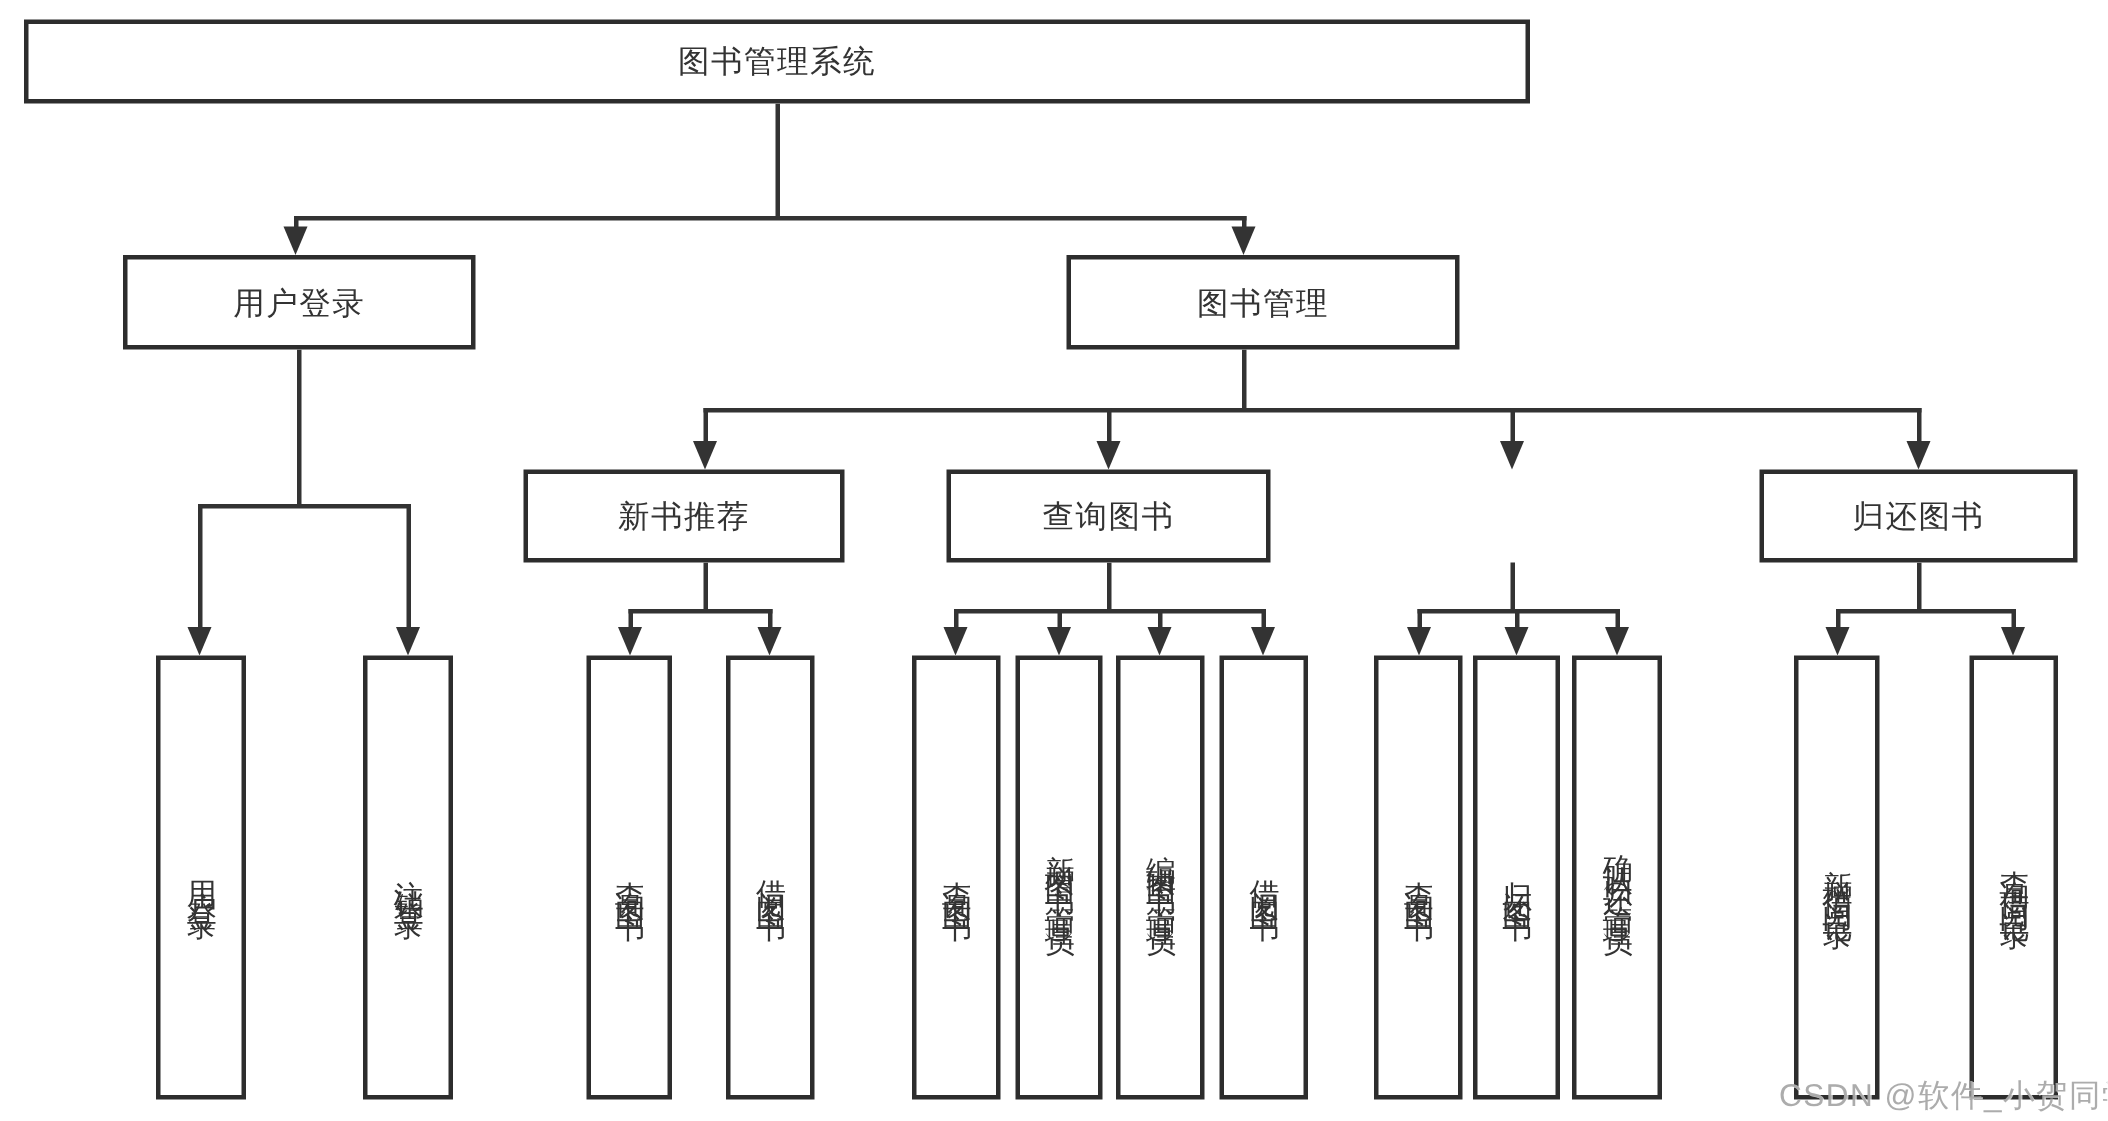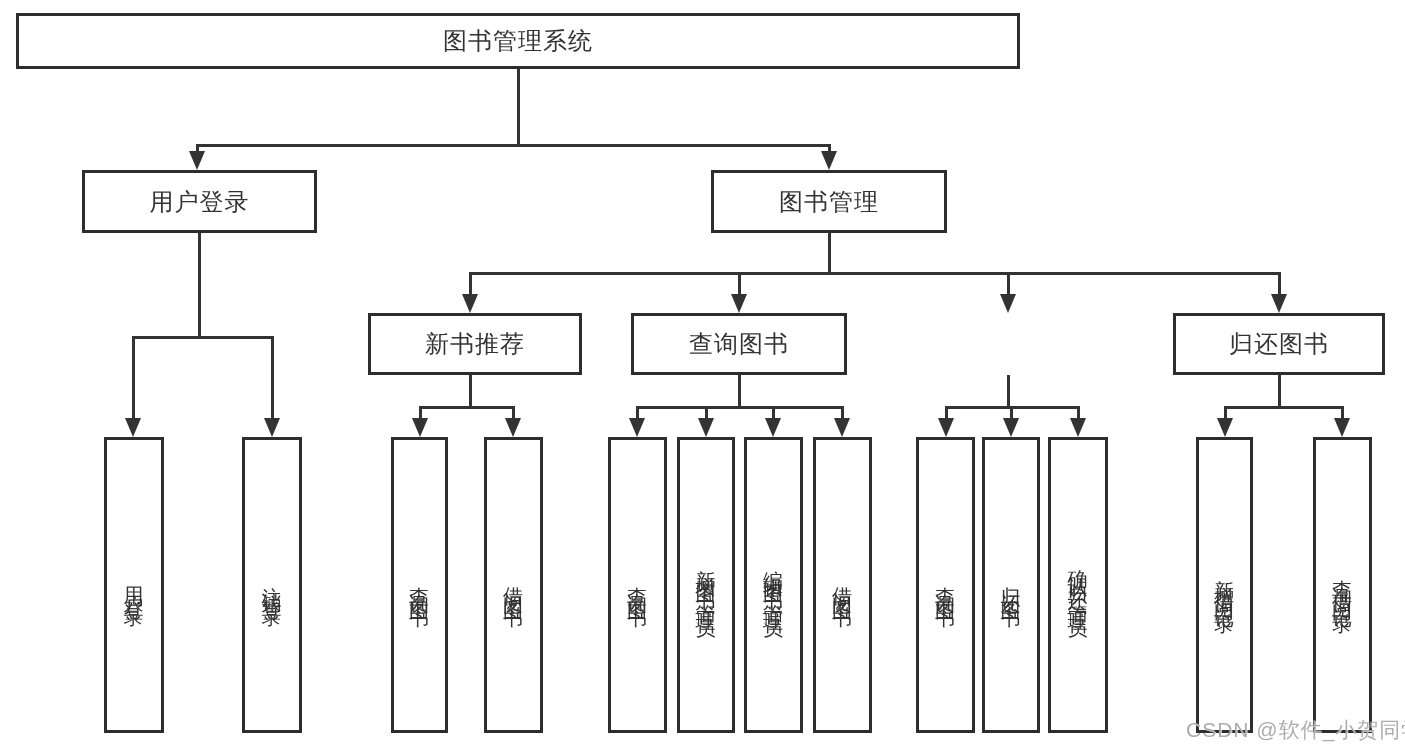--- a/index.html
+++ b/index.html
@@ -17,21 +17,21 @@
   }
   .node {
     position: absolute;
     background: #ffffff;
     border: 3px solid #2d2d2d;
     box-sizing: border-box;
     display: flex;
     align-items: center;
     justify-content: center;
     color: #333333;
-    font-size: 24px;
+    font-size: 21px;
     letter-spacing: 1px;
     text-align: center;
   }
   .vnode {
     writing-mode: vertical-rl;
     letter-spacing: 7px;
     font-size: 20px;
     line-height: 1;
   }
   .hline {
@@ -123,23 +123,23 @@
   <div class="arrow" style="left:1070px; top:418px;"></div>
   <div class="vline" style="left:1224px; top:406px; height:15px;"></div>
   <div class="arrow" style="left:1217px; top:418px;"></div>
   <div class="vline" style="left:1341px; top:406px; height:15px;"></div>
   <div class="arrow" style="left:1334px; top:418px;"></div>
 
   <div class="node" style="left:16px; top:13px; width:1004px; height:56px;">图书管理系统</div>
 
   <div class="node" style="left:82px; top:170px; width:235px; height:63px;">用户登录</div>
 
-  <div class="node" style="left:711px; top:170px; width:236px; height:63px;">图书管理</div>
+  <div class="node" style="left:711px; top:170px; width:262px; height:63px;">图书管理</div>
 
-  <div class="node" style="left:368px; top:313px; width:214px; height:62px;">新书推荐</div>
+  <div class="node" style="left:349px; top:313px; width:214px; height:62px;">新书推荐</div>
 
   <div class="node" style="left:631px; top:313px; width:216px; height:62px;">查询图书</div>
 
 
   <div class="node" style="left:1173px; top:313px; width:212px; height:62px;">归还图书</div>
 
   <div class="node vnode" style="left:104px; top:437px; width:60px; height:296px;">用户登录</div>
   <div class="node vnode" style="left:242px; top:437px; width:60px; height:296px;">注销登录</div>
 
   <div class="node vnode" style="left:391px; top:437px; width:57px; height:296px;">查询图书</div>

